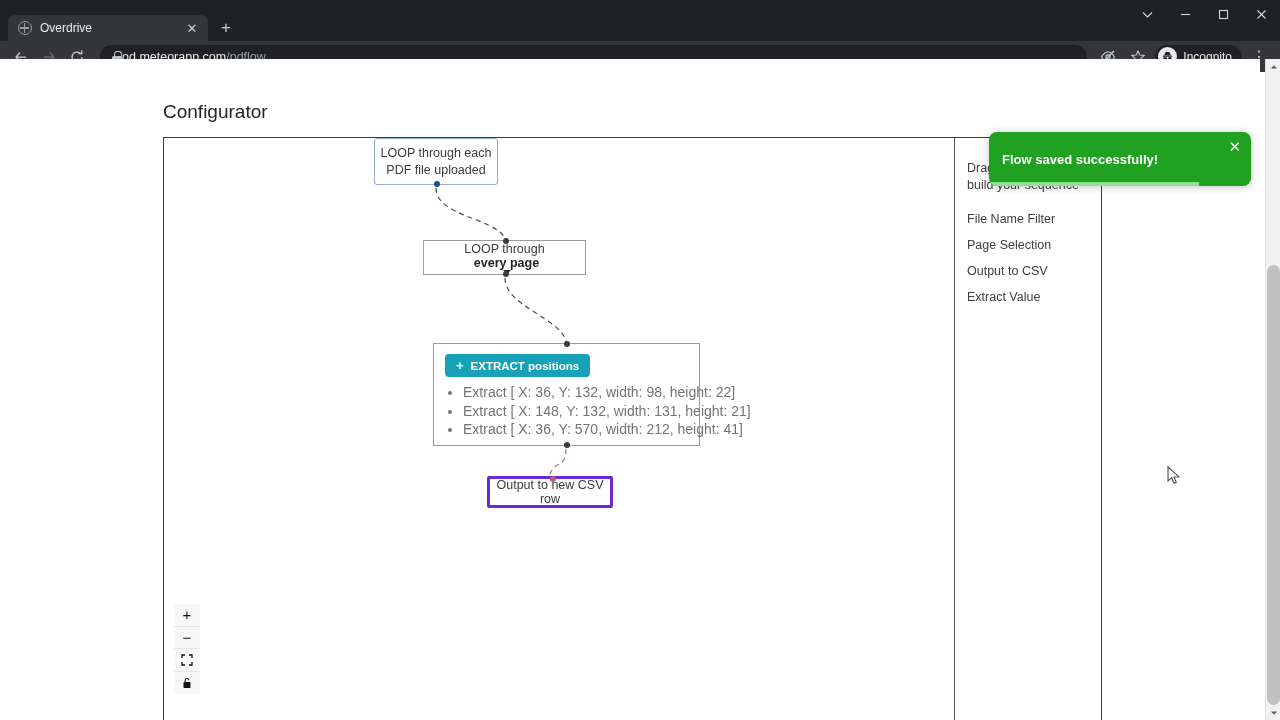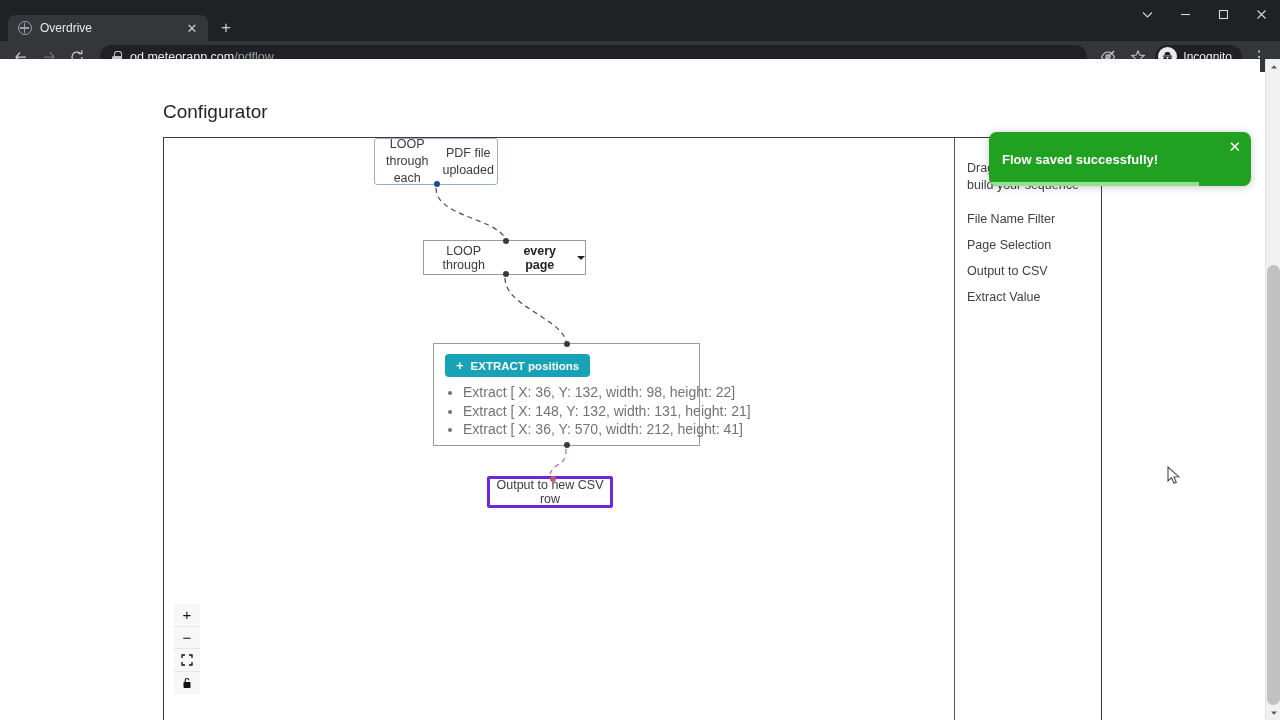--- a/index.html
+++ b/index.html
@@ -67,21 +67,21 @@
   }
   .navbtn {
     width: 26px; height: 26px; border-radius: 50%;
     display: flex; align-items: center; justify-content: center;
     color: #c9ccd0;
   }
   .navbtn.disabled { color: #6c7075; }
   .omnibox {
     flex: 1; height: 24px; background: #202124;
     border-radius: 13px; display: flex; align-items: center;
-    gap: 8px; padding: 0 12px; margin: 0 6px 0 8px;
+    padding: 0 12px; margin: 0 6px 0 8px;
     max-width: 1000px;
   }
   .omni-lock { width: 10px; height: 12px; position: relative; flex: none; }
   .omni-lock::before {
     content: ""; position: absolute; left: 0; bottom: 0;
     width: 10px; height: 7px; background: #c0c3c7; border-radius: 1.5px;
   }
   .omni-lock::after {
     content: ""; position: absolute; left: 2.2px; top: 0;
     width: 5.6px; height: 6px;
@@ -142,27 +142,27 @@
   }
 
   
   .node {
     position: absolute; background: #ffffff;
     font-size: 12.5px; color: #3b3b3b; text-align: center;
   }
   .node-loop-file {
     left: 210px; top: 0px; width: 124px; height: 47px;
     border: 1px solid #93aed0; border-radius: 3px;
-    display: flex; flex-direction: row; align-items: center;
+    display: flex; flex-direction: column; align-items: center;
     justify-content: center; line-height: 17px;
   }
   .node-loop-page {
     left: 259px; top: 102px; width: 163px; height: 35px;
     border: 1px solid #9b9b9b;
-    display: flex; align-items: center; justify-content: center;
+    display: flex; align-items: center; justify-content: center; flex-direction: column;
   }
   .node-loop-page .strong { font-weight: bold; color: #212529; margin-left: 4px; }
   .caret {
     display: inline-block; margin-left: 5px;
     border-left: 4px solid transparent; border-right: 4px solid transparent;
     border-top: 4.5px solid #212529; vertical-align: middle;
   }
   .node-extract {
     left: 269px; top: 205px; width: 267px; height: 103px;
     border: 1px solid #9b9b9b; text-align: left; padding: 10px 11px;

